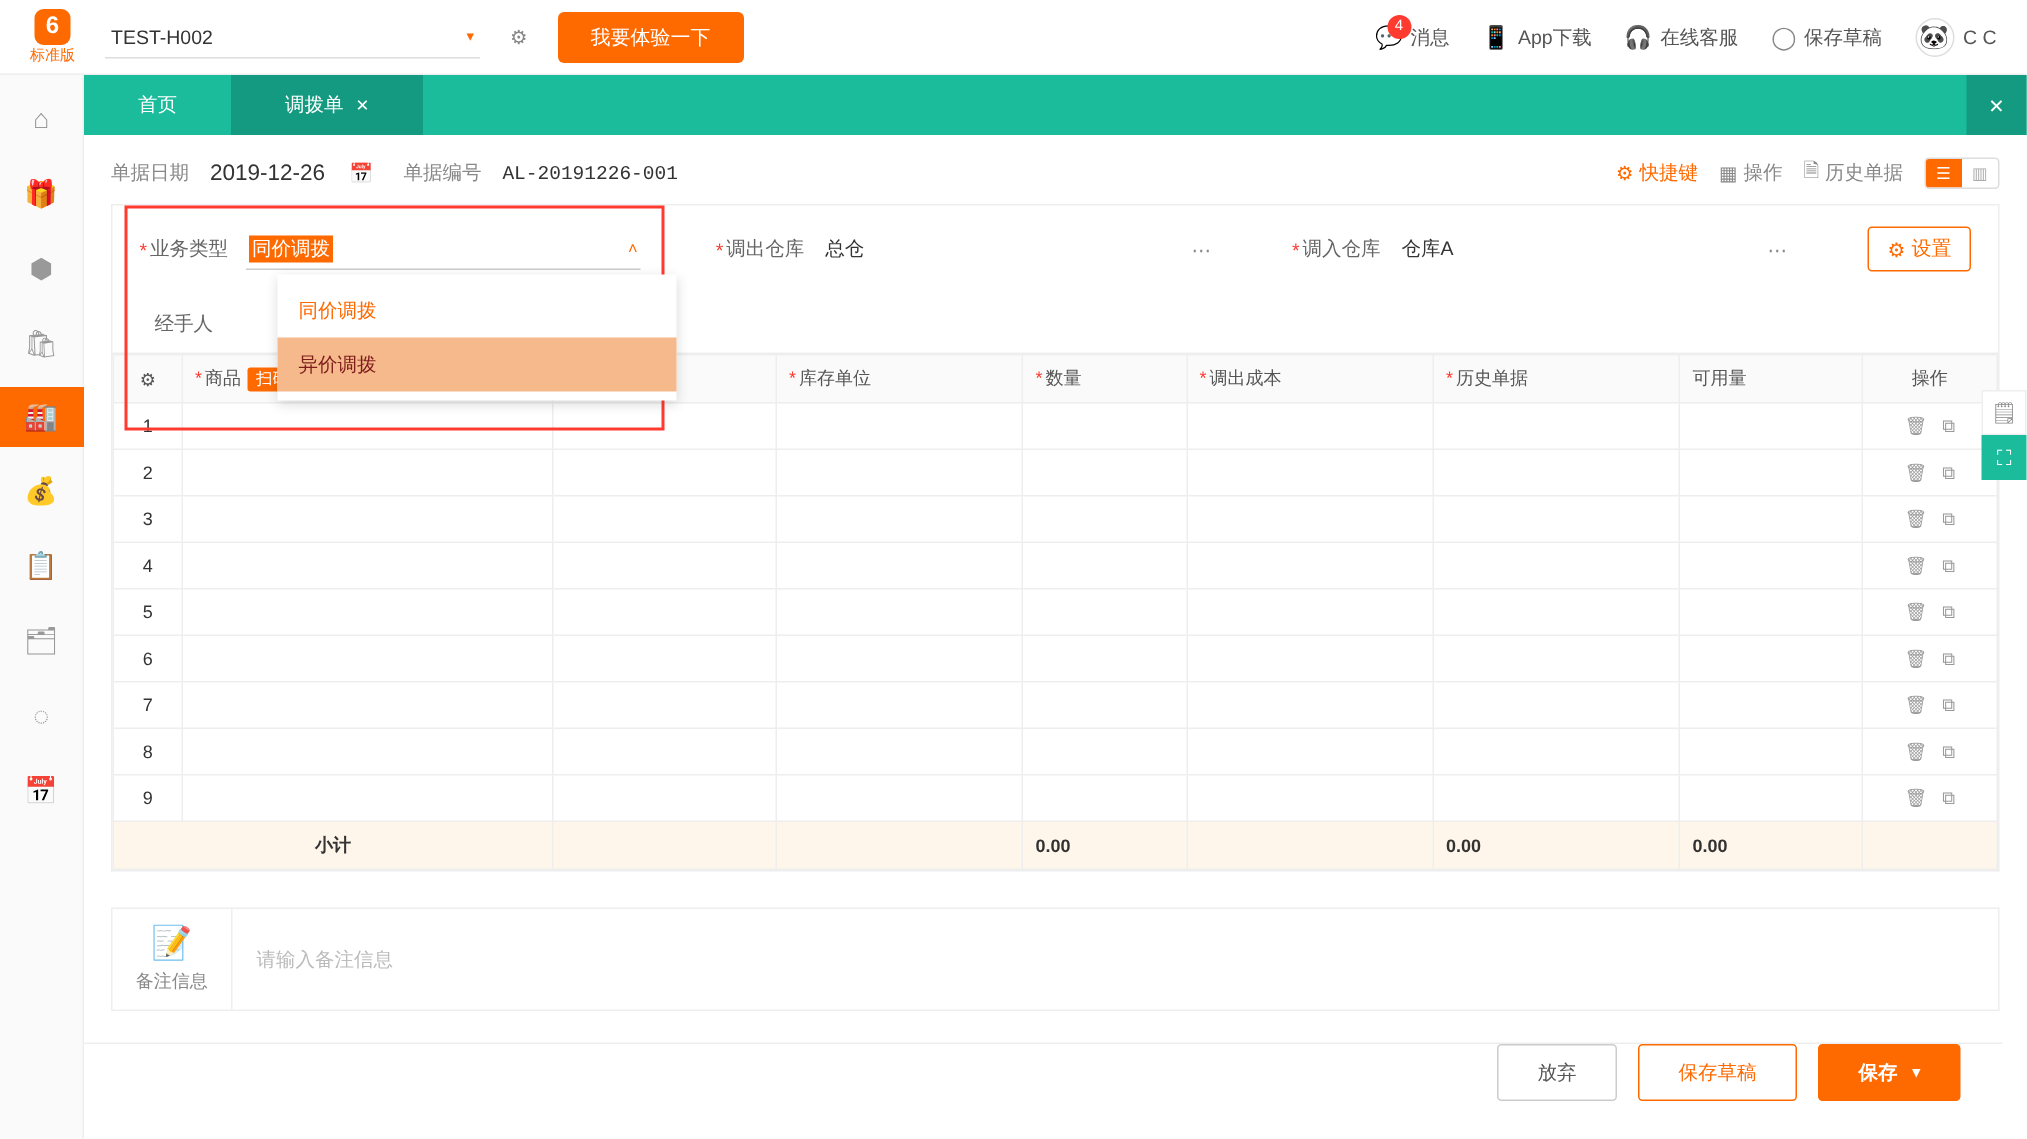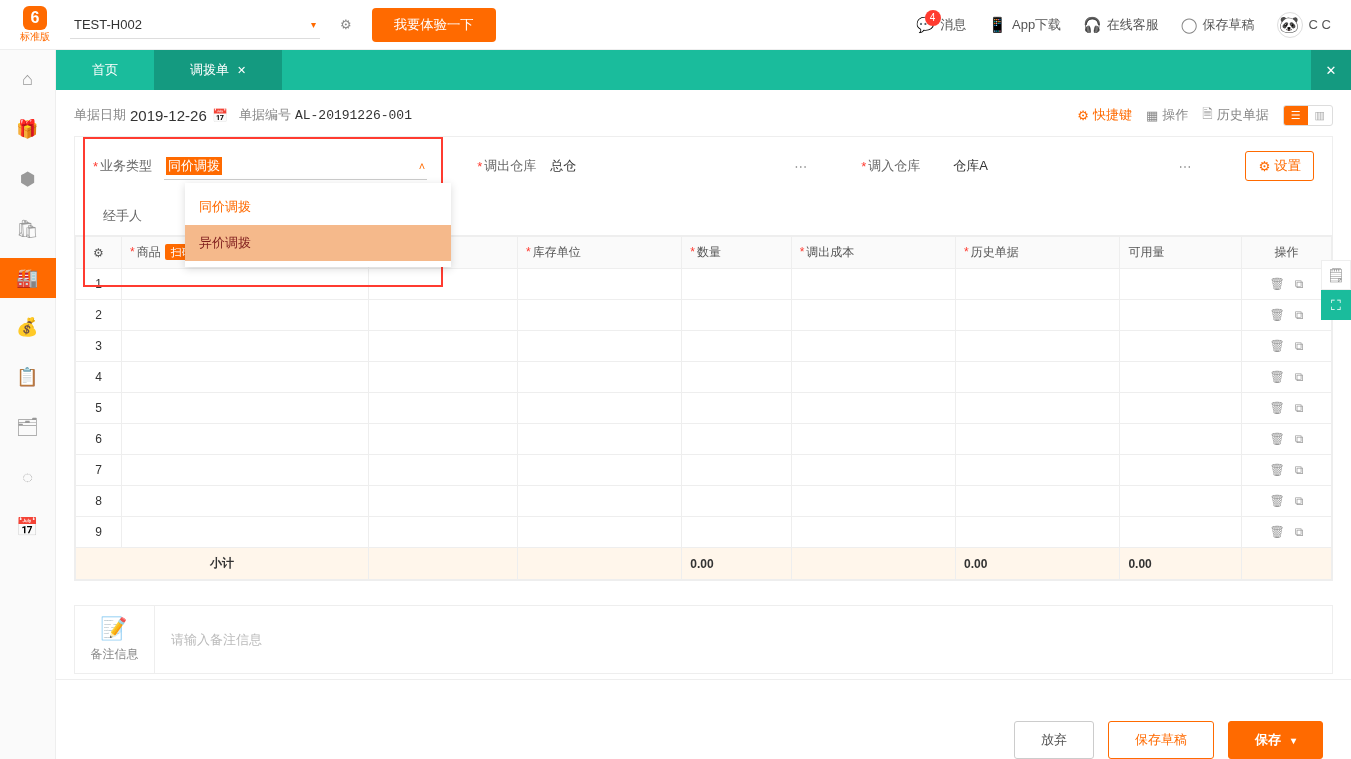--- a/index.html
+++ b/index.html
@@ -29,21 +29,21 @@
 .tabbar { position: absolute; left: 56px; right: 0; top: 50px; height: 40px; background: #1abc9c; display: flex; align-items: center; }
 .tabbar .tab { height: 100%; padding: 0 36px; display: flex; align-items: center; color: #fff; }
 .tabbar .tab.home { background: #1abc9c; }
 .tabbar .tab.active { background: #149a80; }
 .tabbar .tab .close { margin-left: 8px; font-size: 11px; }
 .tabbar .close-all { margin-left: auto; width: 40px; height: 40px; display:flex; align-items:center; justify-content:center; background: #149a80; color: #fff; }
 
 
 .main { position: absolute; left: 56px; right: 0; top: 90px; bottom: 0; padding: 0 18px 0 18px; overflow: hidden; }
 
-.doc-header { display: flex; align-items: center; padding: 14px 0 10px 0; }
+.doc-header { display: flex; align-items: center; padding: 14px 0 10px 0; gap: 10px; }
 .doc-header .lbl { color: #888; font-size: 13px; }
 .doc-header .date { color: #333; font-size: 15px; margin-left:4px;}
 .doc-header .cal { color: #ff6a00; margin: 0 10px 0 6px; }
 .doc-header .r-actions { margin-left: auto; display:flex; align-items:center; gap: 14px; }
 .doc-header .r-actions .act { color: #888; display:flex; align-items:center; gap:4px; }
 .doc-header .r-actions .act.k { color: #ff6a00; }
 .doc-header .view-toggle { display:flex; border:1px solid #ddd; border-radius:3px; overflow:hidden;}
 .doc-header .view-toggle span { padding: 3px 7px; font-size:11px;}
 .doc-header .view-toggle .on { background:#ff6a00; color:#fff;}
 .doc-header .view-toggle .off { color:#aaa;}
@@ -88,21 +88,21 @@
 tr.subtotal td { background: #fff6eb; font-weight: bold; }
 
 
 .remarks { margin-top: 24px; border: 1px solid #eee; display: flex; }
 .remarks .r-left { width: 80px; display:flex; flex-direction:column; align-items:center; justify-content:center; border-right:1px solid #eee; padding: 10px 0;}
 .remarks .r-left .r-ico { color:#1abc9c; font-size:22px;}
 .remarks .r-left .r-txt { font-size:12px; color:#888; margin-top:4px;}
 .remarks .r-input { flex:1; padding: 0 16px; color:#bbb; display:flex; align-items:center;}
 
 
-.footer { position: absolute; left:56px; right:0; bottom:0; height:80px; border-top:1px solid #eee; display:flex; align-items:flex-end; justify-content:flex-end; padding: 0 28px; gap: 14px; background:#fff;}
+.footer { position: absolute; left:56px; right:16px; bottom:0; height:64px; border-top:1px solid #eee; display:flex; align-items:flex-start; justify-content:flex-end; padding: 0 28px; gap: 14px; background:#fff;}
 .btn { padding: 9px 26px; border-radius: 3px; font-size: 13px; cursor: pointer; }
 .btn.ghost { background: #fff; border:1px solid #ccc; color:#555; }
 .btn.outline { background:#fff; border:1px solid #ff6a00; color:#ff6a00;}
 .btn.primary { background:#ff6a00; border:1px solid #ff6a00; color:#fff; display:flex; align-items:center;font-weight:bold;}
 .btn.primary .caret { margin-left: 10px; font-size:10px;}
 
 
 .floaters { position: absolute; right: 0; top: 260px; display:flex; flex-direction:column;}
 .floaters .fb { width: 30px; height: 30px; display:flex; align-items:center; justify-content:center; font-size:14px;}
 .floaters .fb.b1 { background:#fff; border:1px solid #eee; color:#888;}
@@ -217,21 +217,21 @@
         <span class="req">*</span>
         <span class="flbl">调出仓库</span>
         <div class="finput" style="border-bottom:none;">
           <span>总仓</span>
           <span class="dots">⋯</span>
         </div>
       </div>
       <div class="field" style="max-width:340px;">
         <span class="req">*</span>
         <span class="flbl">调入仓库</span>
-        <div class="finput" style="border-bottom:none;margin-left:19px;">
+        <div class="finput" style="border-bottom:none;">
           <span>仓库A</span>
           <span class="dots">⋯</span>
         </div>
       </div>
       <button class="setting-btn">
           <span>⚙</span>
           <span>设置</span>
         </button>
     </div>
     <div class="form-row2">

